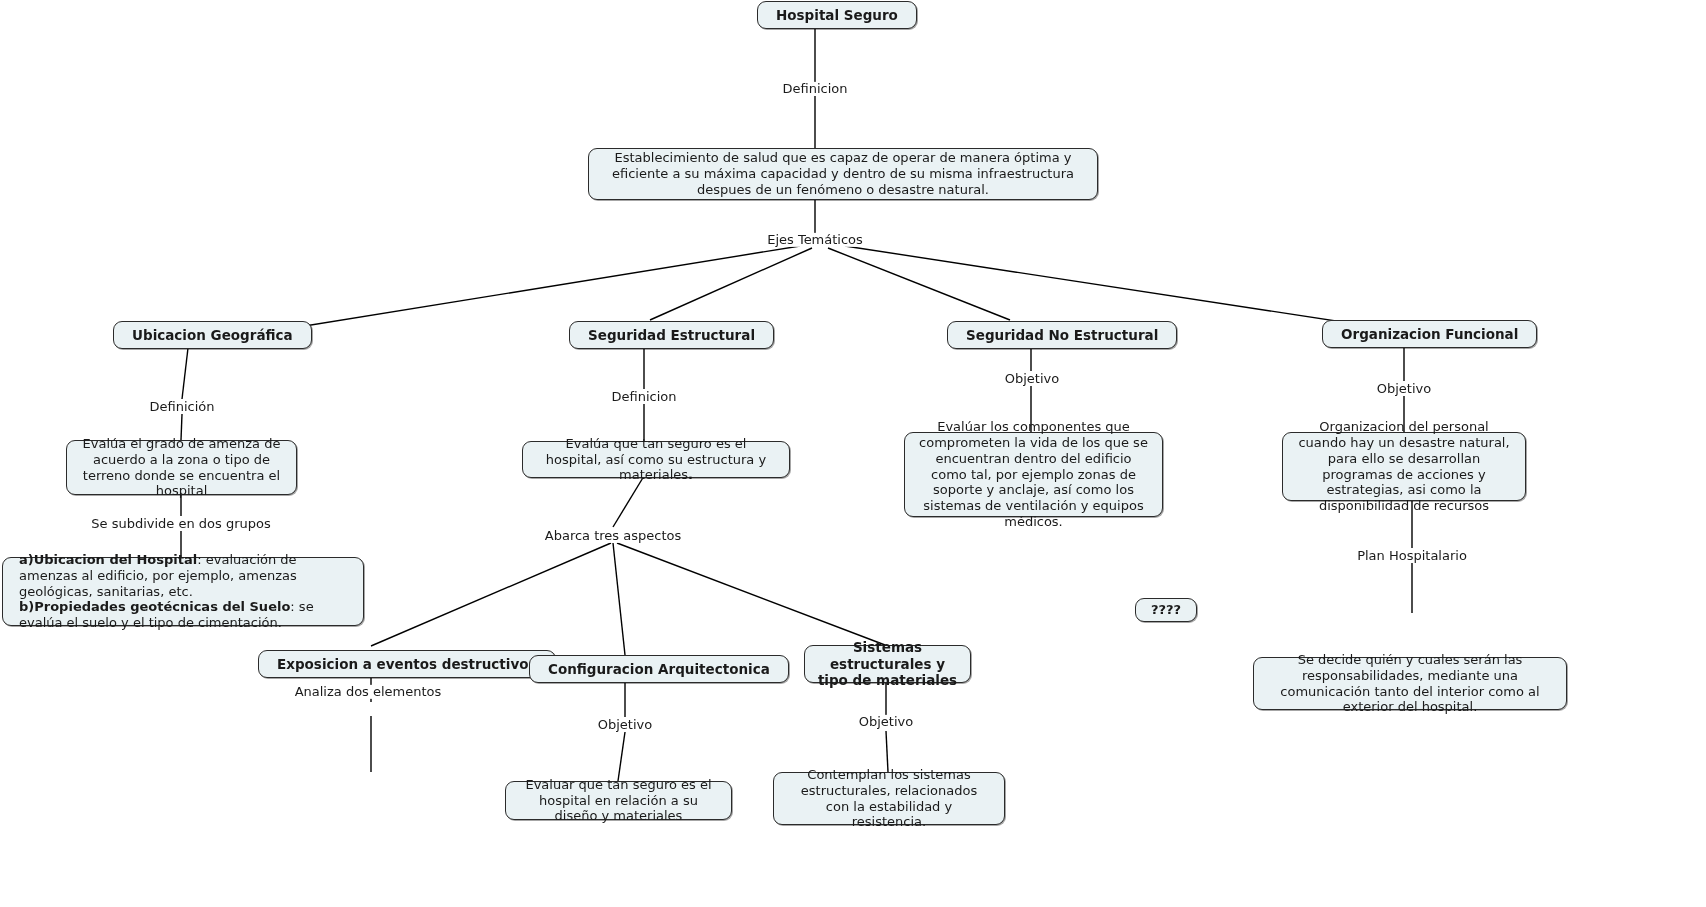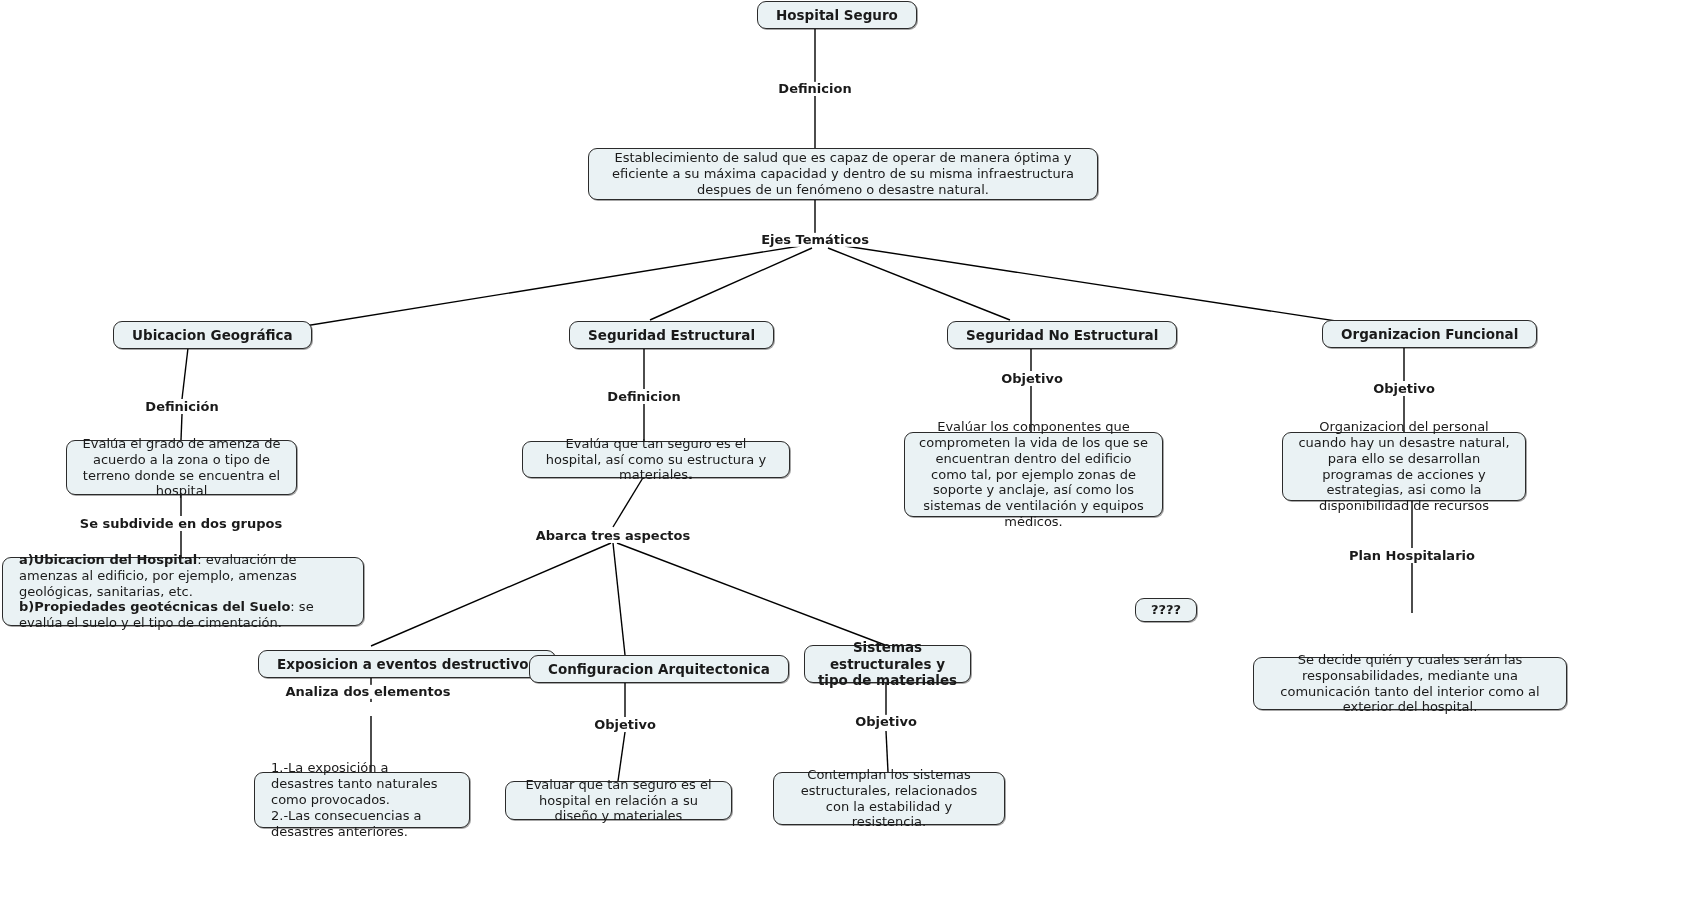--- a/index.html
+++ b/index.html
@@ -35,21 +35,20 @@
 
   .edge-label{
     position:absolute;
     font-size:13px;
     color:#1a1a1a;
     background:#ffffff;
     padding:0 4px;
     white-space:nowrap;
     transform:translate(-50%,-50%);
     line-height:1.1;
-    font-weight:bold;
   }
   .qnode{
     font-weight:bold;font-size:13px;
     padding:3px 9px;
   }
 </style>
 </head>
 <body>
 
 <div id="canvas">
@@ -126,24 +125,20 @@
   </div>
 
   <div class="node detail" style="left:522px;top:441px;width:268px;height:37px;">
     <span class="txt"><span>Evalúa que tan seguro es el hospital, así como su estructura y materiales</span><span class="b">.</span></span>
   </div>
 
   <div class="node concept" style="left:258px;top:650px;">
     <span class="txt">Exposicion a eventos destructivos</span>
   </div>
 
-  <div class="node detail detail-left" style="left:254px;top:772px;width:216px;height:56px;">
-    <span class="txt" style="white-space:pre-line;">1.-La exposición a desastres tanto naturales como provocados.
-2.-Las consecuencias a desastres anteriores.</span>
-  </div>
 
   <div class="node concept" style="left:529px;top:655px;">
     <span class="txt">Configuracion Arquitectonica</span>
   </div>
 
   <div class="node detail" style="left:505px;top:781px;width:227px;height:39px;">
     <span class="txt">Evaluar que tan seguro es el hospital en relación a su diseño y materiales</span>
   </div>
 
   <div class="node concept" style="left:804px;top:645px;width:167px;height:38px;white-space:normal;padding:0 6px;">

